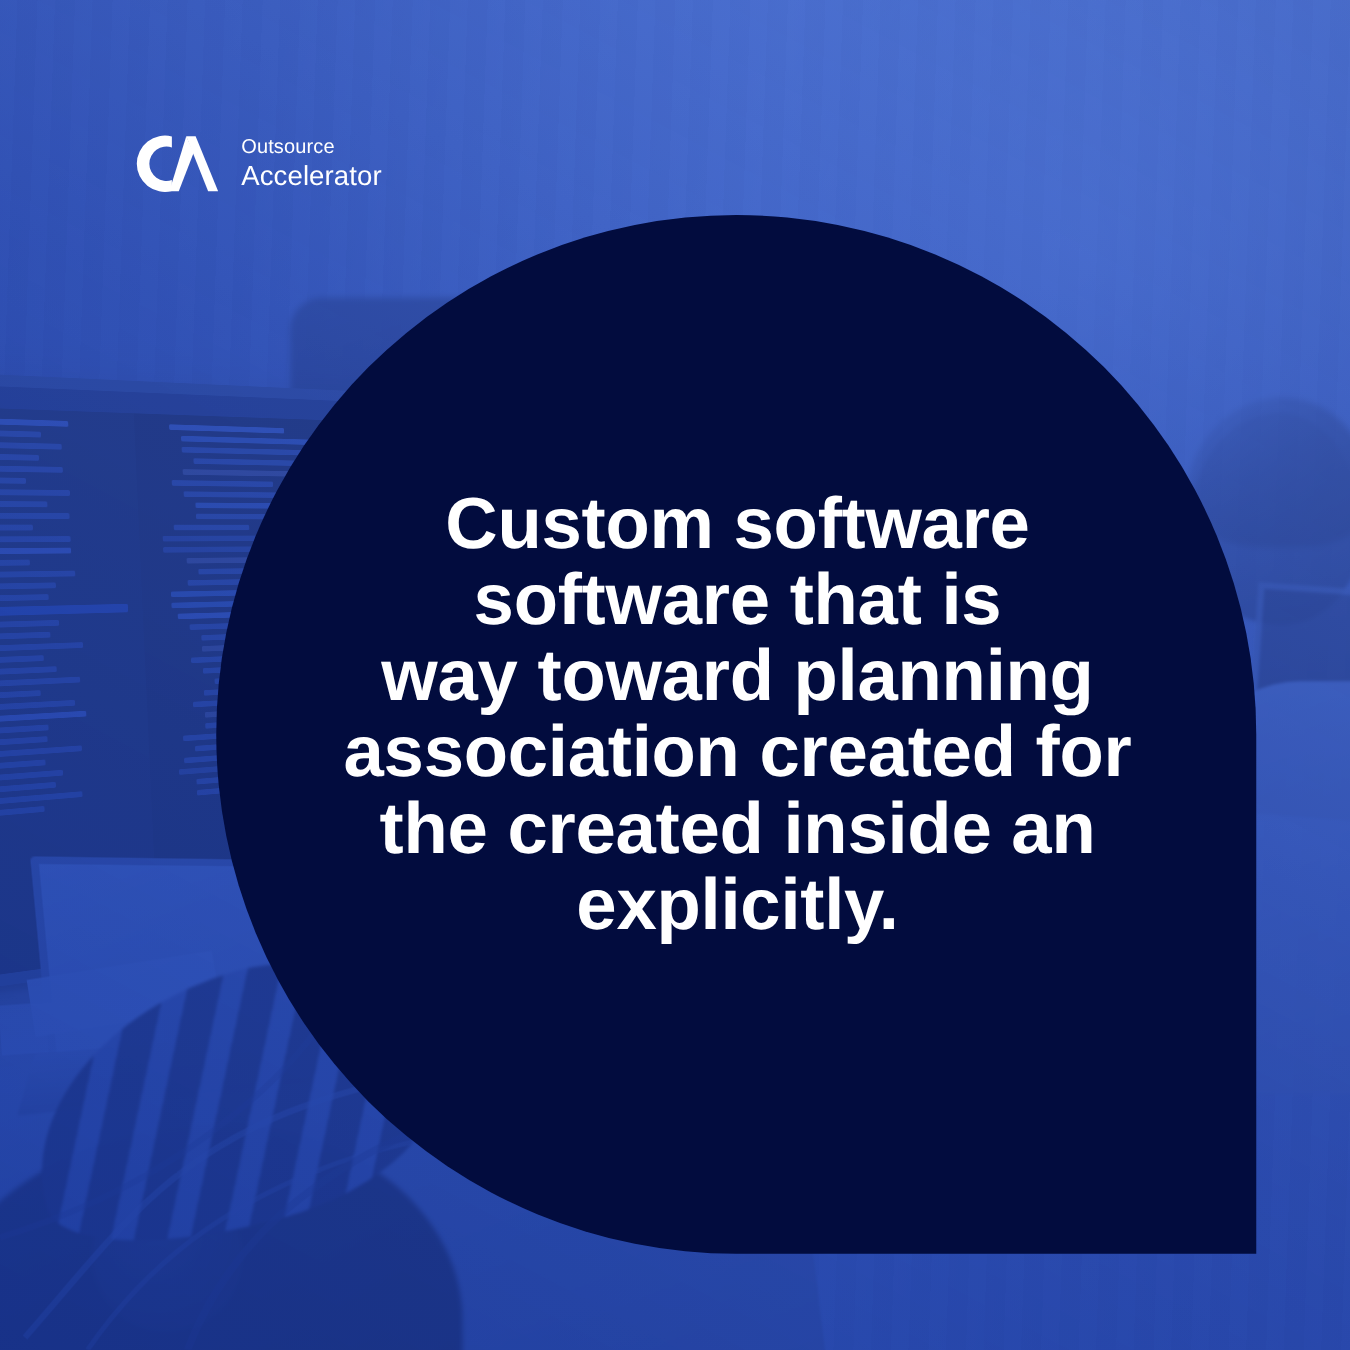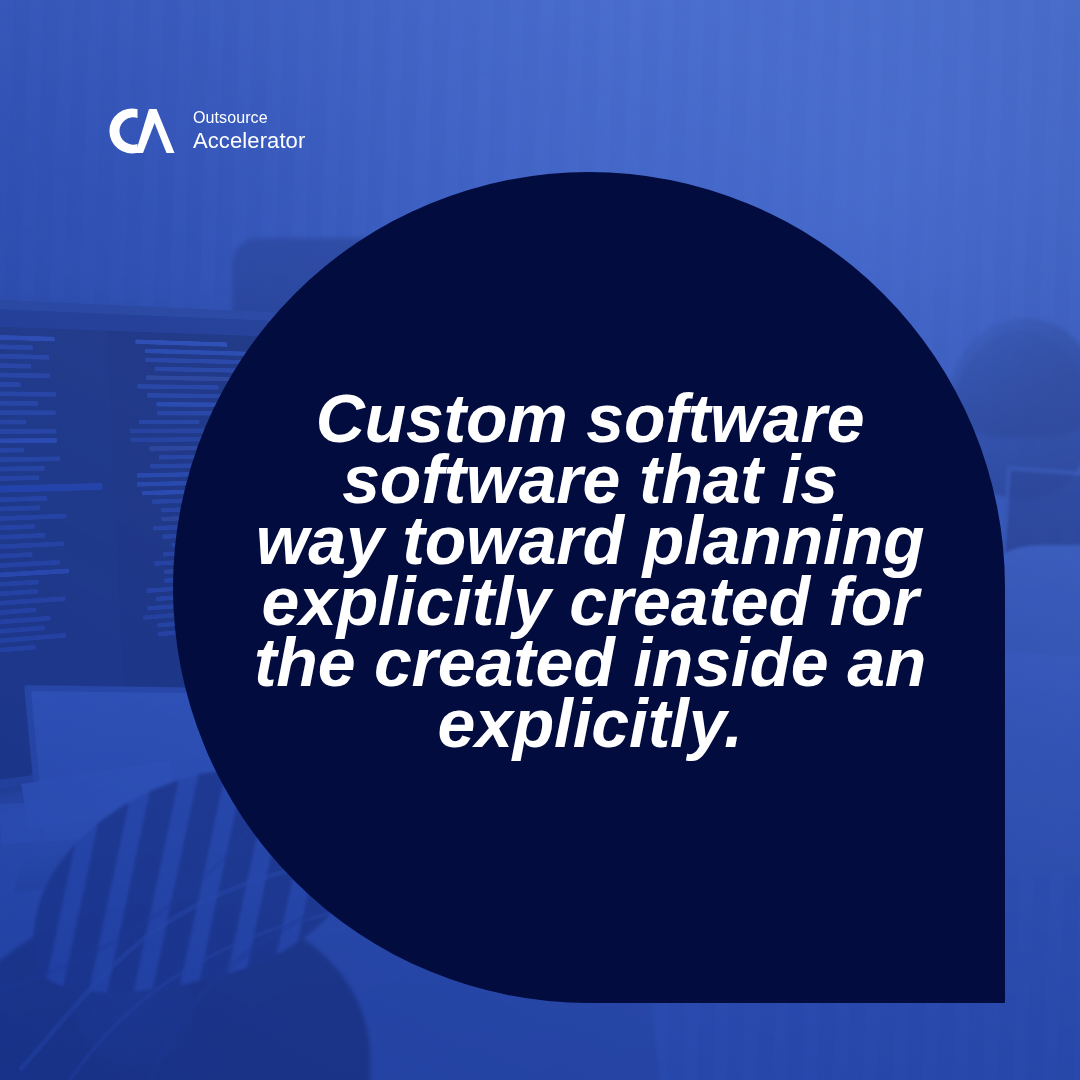--- a/index.html
+++ b/index.html
@@ -320,25 +320,24 @@
   }
 
   
   .quote {
     position: absolute;
     left: 240px;
     top: 388px;
     width: 700px;
     text-align: center;
     color: #ffffff;
-    font-size: 68px;
+    font-size: 58px;
     font-weight: 700;
     line-height: 61px;
     letter-spacing: -0.2px;
-    font-style: italic;
   }
   .quote .line { display: block; white-space: nowrap; }
 </style>
 </head>
 <body>
 
 <div class="canvas">
 
   <div class="photo-layer">
     <div class="wall"></div>
@@ -464,18 +463,18 @@
     <div class="logo-words">
       <span class="logo-top">Outsource</span>
       <span class="logo-bottom">Accelerator</span>
     </div>
   </div>
 
   <div class="quote">
     <span class="line">Custom software</span>
     <span class="line">software that is</span>
     <span class="line">way toward planning</span>
-    <span class="line">explicitly created for</span>
+    <span class="line">association created for</span>
     <span class="line">the created inside an</span>
     <span class="line">explicitly.</span>
   </div>
 
 </div>
 
 </body></html>

